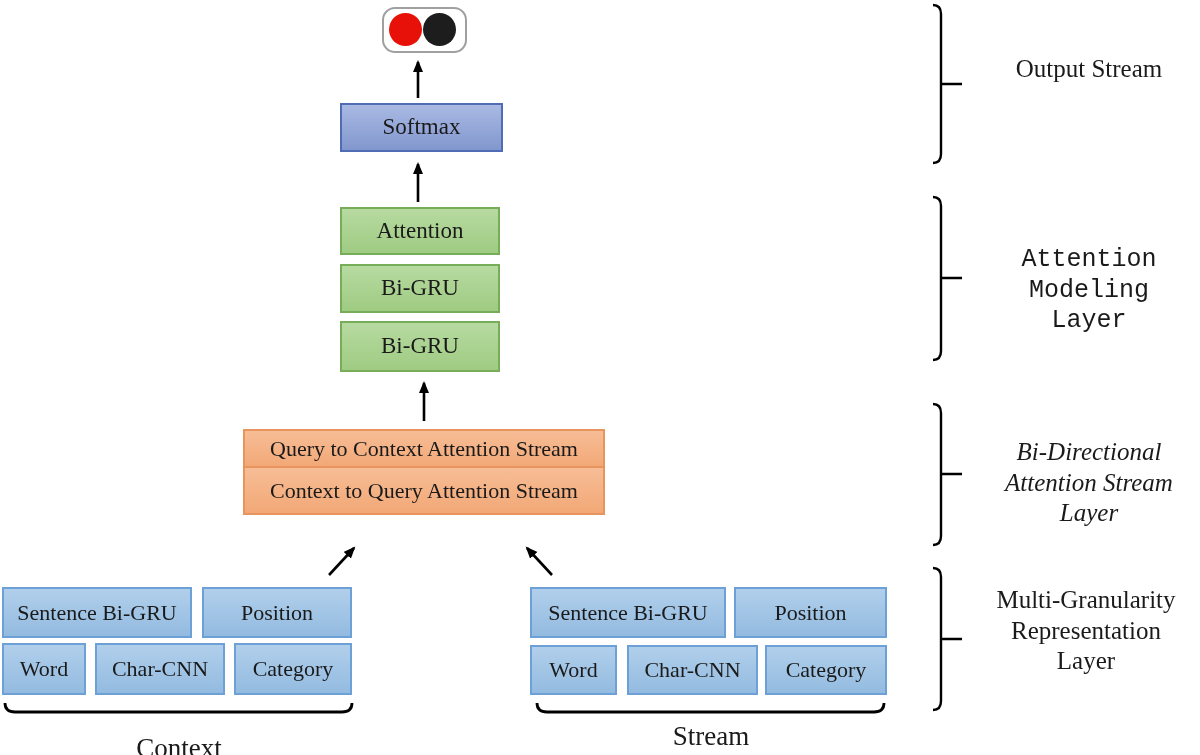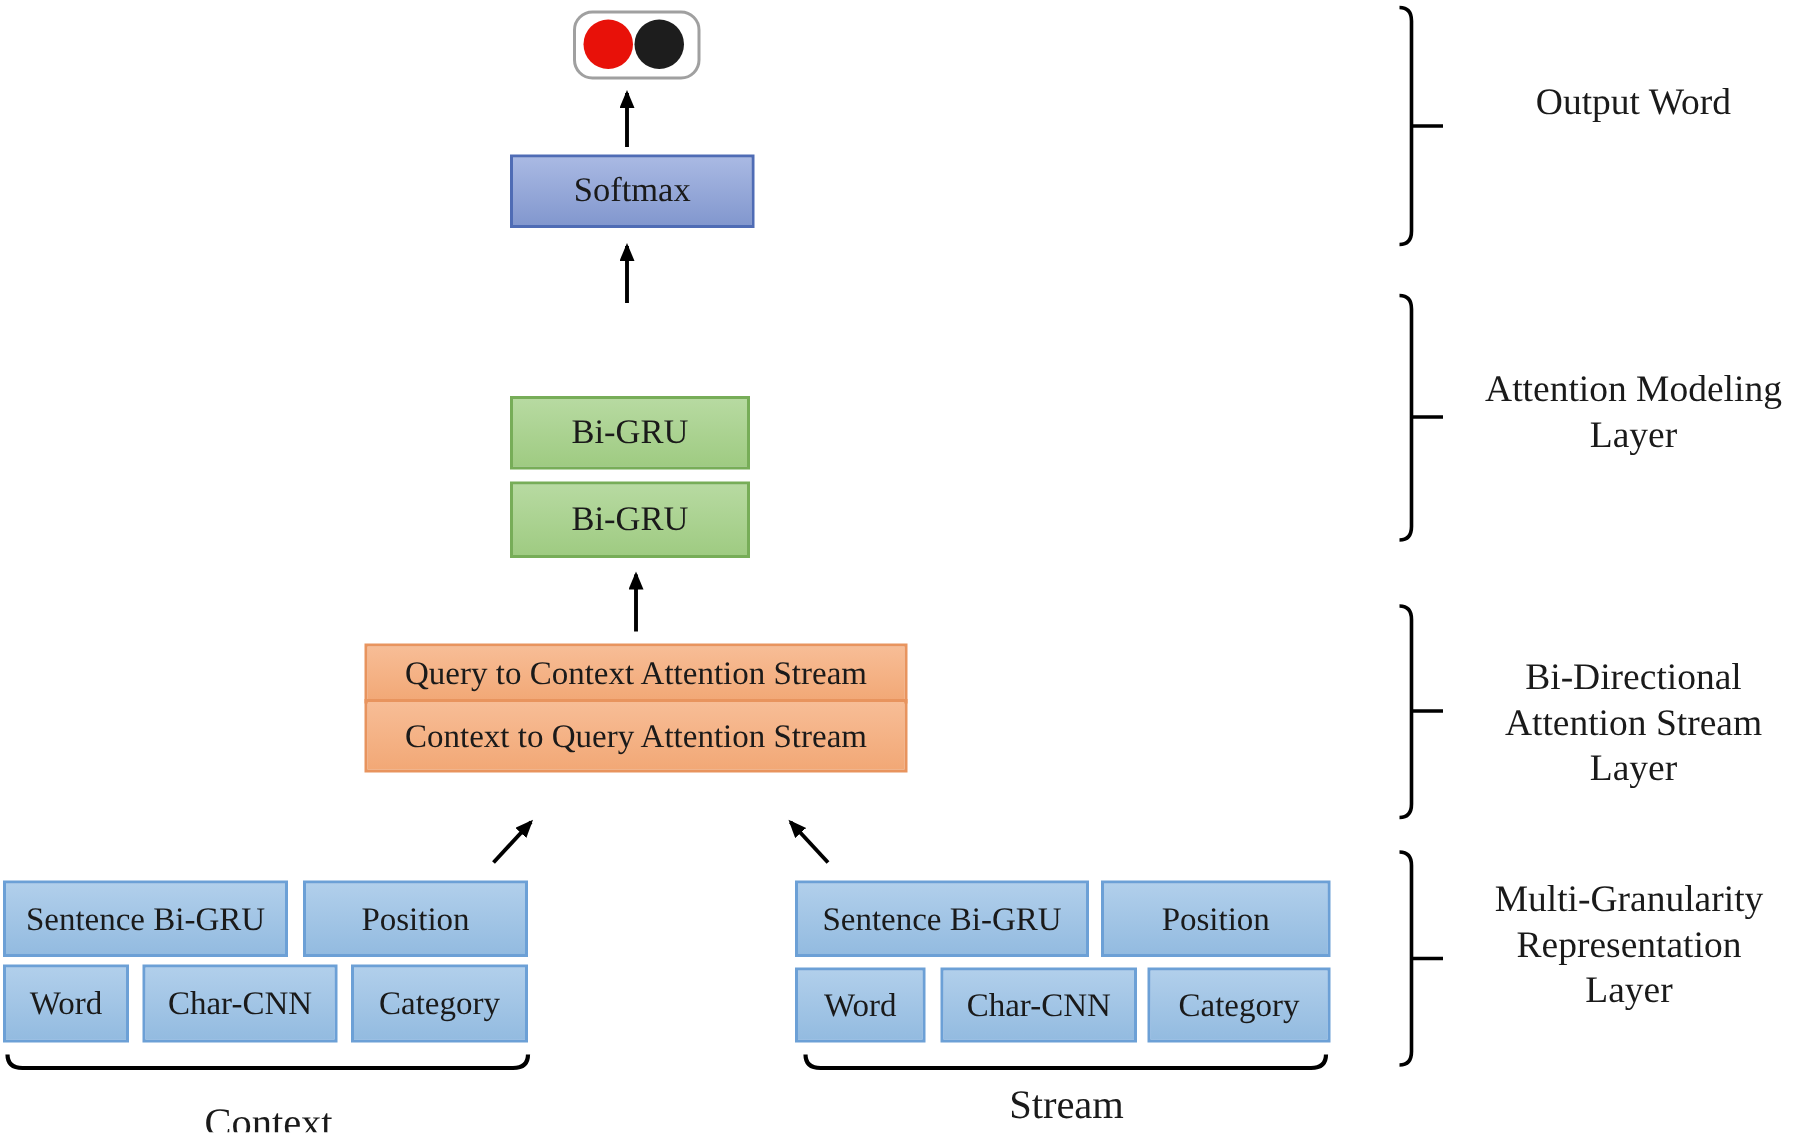--- a/index.html
+++ b/index.html
@@ -81,20 +81,23 @@
 
   <div id="indicator">
     <div id="dot-red" class="dot"></div>
     <div id="dot-black" class="dot"></div>
   </div>
 
   <div class="box softmax" style="left:340px;top:103px;width:163px;height:49px;">
     <span>Softmax</span>
   </div>
 
+  <div class="box green" style="left:340px;top:207px;width:160px;height:48px;">
+    <span>Attention</span>
+  </div>
   <div class="box green" style="left:340px;top:264px;width:160px;height:49px;">
     <span>Bi-GRU</span>
   </div>
   <div class="box green" style="left:340px;top:321px;width:160px;height:51px;">
     <span>Bi-GRU</span>
   </div>
 
   <div class="box orange" style="left:243px;top:429px;width:362px;height:40px;">
     <span>Query to Context Attention Stream</span>
   </div>
@@ -129,23 +132,23 @@
     <span>Word</span>
   </div>
   <div class="box blue" style="left:627px;top:645px;width:131px;height:50px;">
     <span>Char-CNN</span>
   </div>
   <div class="box blue" style="left:765px;top:645px;width:122px;height:50px;">
     <span>Category</span>
   </div>
   <div class="caption" style="left:611px;top:721px;width:200px;">Stream</div>
 
-  <div class="side-label" style="left:978px;top:54px;width:222px;">Output Word</div>
-  <div class="side-label" style="left:978px;top:245px;width:222px;">Attention Modeling
+  <div class="side-label" style="left:978px;top:54px;width:222px;">Output Stream</div>
+  <div class="side-label" style="left:978px;top:245px;width:222px;font-family:Liberation Mono, monospace;">Attention Modeling
 Layer</div>
-  <div class="side-label" style="left:978px;top:437px;width:222px;">Bi-Directional
+  <div class="side-label" style="left:978px;top:437px;width:222px;font-style:italic;">Bi-Directional
 Attention Stream
 Layer</div>
   <div class="side-label" style="left:972px;top:585px;width:228px;">Multi-Granularity
 Representation
 Layer</div>
 
 </div>
 
 </body></html>

